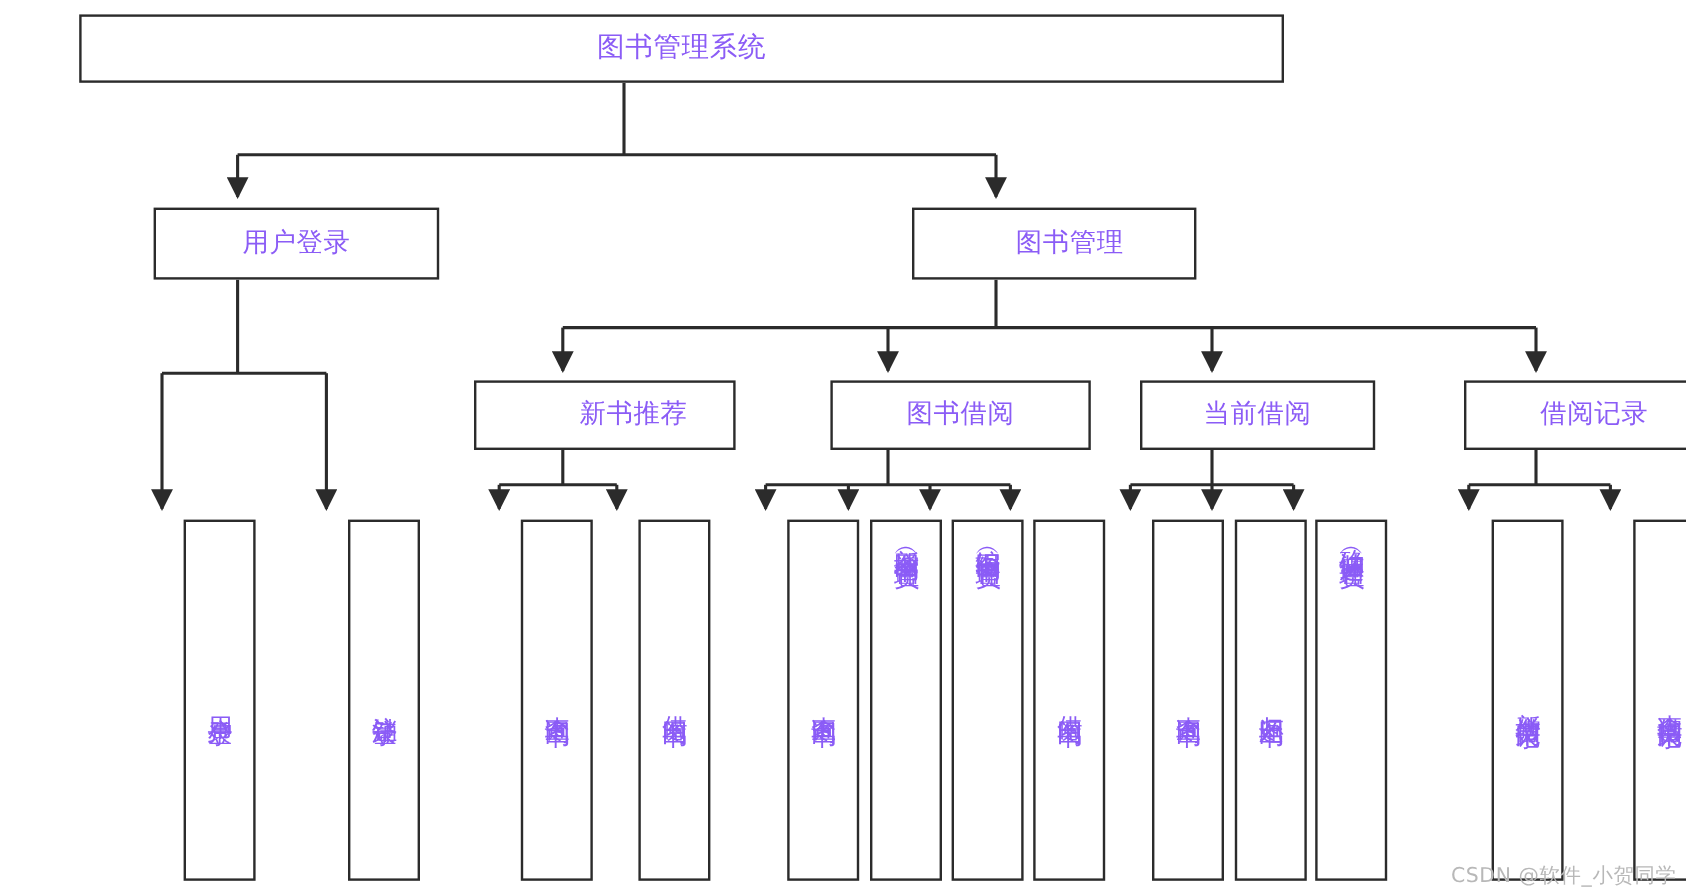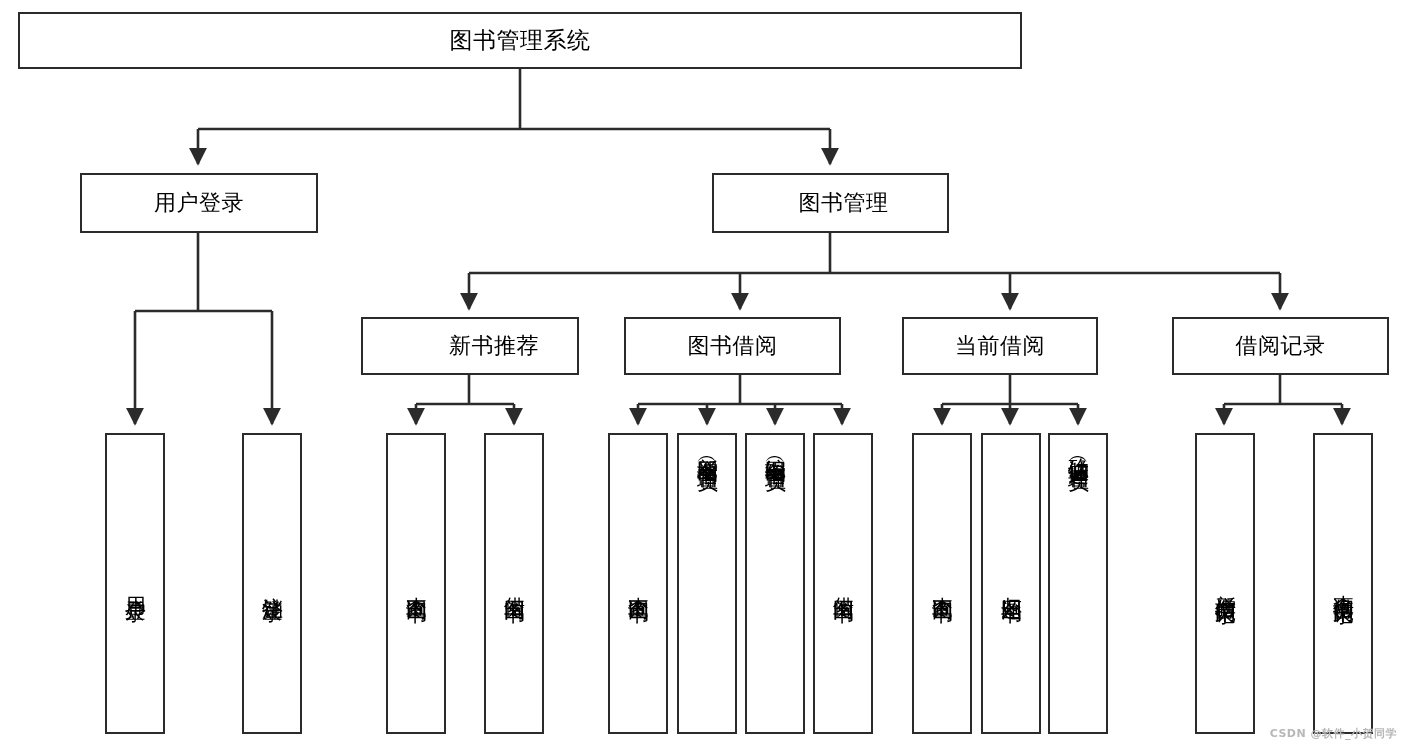--- a/index.html
+++ b/index.html
@@ -22,25 +22,26 @@
     left: 0;
     top: 0;
     width: 1405px;
     height: 747px;
   }
   .node {
     position: absolute;
     box-sizing: border-box;
     border: 2px solid #2b2b2b;
     background: #ffffff;
-    color: #000000;
+    color: #8b5cf6;
     display: flex;
     align-items: center;
     justify-content: center;
     z-index: 2;
+    margin-left: 48px;
   }
   .node-h {
     font-size: 22px;
     line-height: 1.1;
     letter-spacing: 0.5px;
     white-space: nowrap;
   }
   .node-root {
     font-size: 23px;
   }
@@ -59,26 +60,25 @@
     display: block;
   }
   .node-v.centered {
     align-items: center;
     padding-top: 0;
   }
   .watermark {
     position: absolute;
     right: 8px;
     bottom: 6px;
-    font-size: 11px;
+    font-size: 17px;
     color: #b8b8b8;
     letter-spacing: 0.5px;
     z-index: 5;
     white-space: nowrap;
-    font-weight: bold;
   }
 </style>
 </head>
 <body>
 
 <div id="canvas">
 
   <svg id="edges" viewBox="0 0 1405 747" xmlns="http://www.w3.org/2000/svg">
     <defs>
       <marker id="arrow" viewBox="0 0 10 10" refX="9" refY="5" markerWidth="7" markerHeight="7" orient="auto-start-reverse">
@@ -133,24 +133,24 @@
     <span>图书管理系统</span>
   </div>
 
   <div class="node node-h" style="left:80px; top:173px; width:238px; height:60px;">
     <span>用户登录</span>
   </div>
   <div class="node node-h" style="left:712px; top:173px; width:237px; height:60px;padding-left:26px;">
     <span>图书管理</span>
   </div>
 
-  <div class="node node-h" style="left:361px; top:317px; width:218px; height:58px;padding-left:48px;">
+  <div class="node node-h" style="left:347px; top:317px; width:218px; height:58px;padding-left:48px;">
     <span>新书推荐</span>
   </div>
-  <div class="node node-h" style="left:624px; top:317px; width:217px; height:58px;">
+  <div class="node node-h" style="left:644px; top:317px; width:217px; height:58px;">
     <span>图书借阅</span>
   </div>
   <div class="node node-h" style="left:902px; top:317px; width:196px; height:58px;">
     <span>当前借阅</span>
   </div>
   <div class="node node-h" style="left:1172px; top:317px; width:217px; height:58px;">
     <span>借阅记录</span>
   </div>
 
   <div class="node node-v centered" style="left:105px; top:433px; width:60px; height:301px;">

